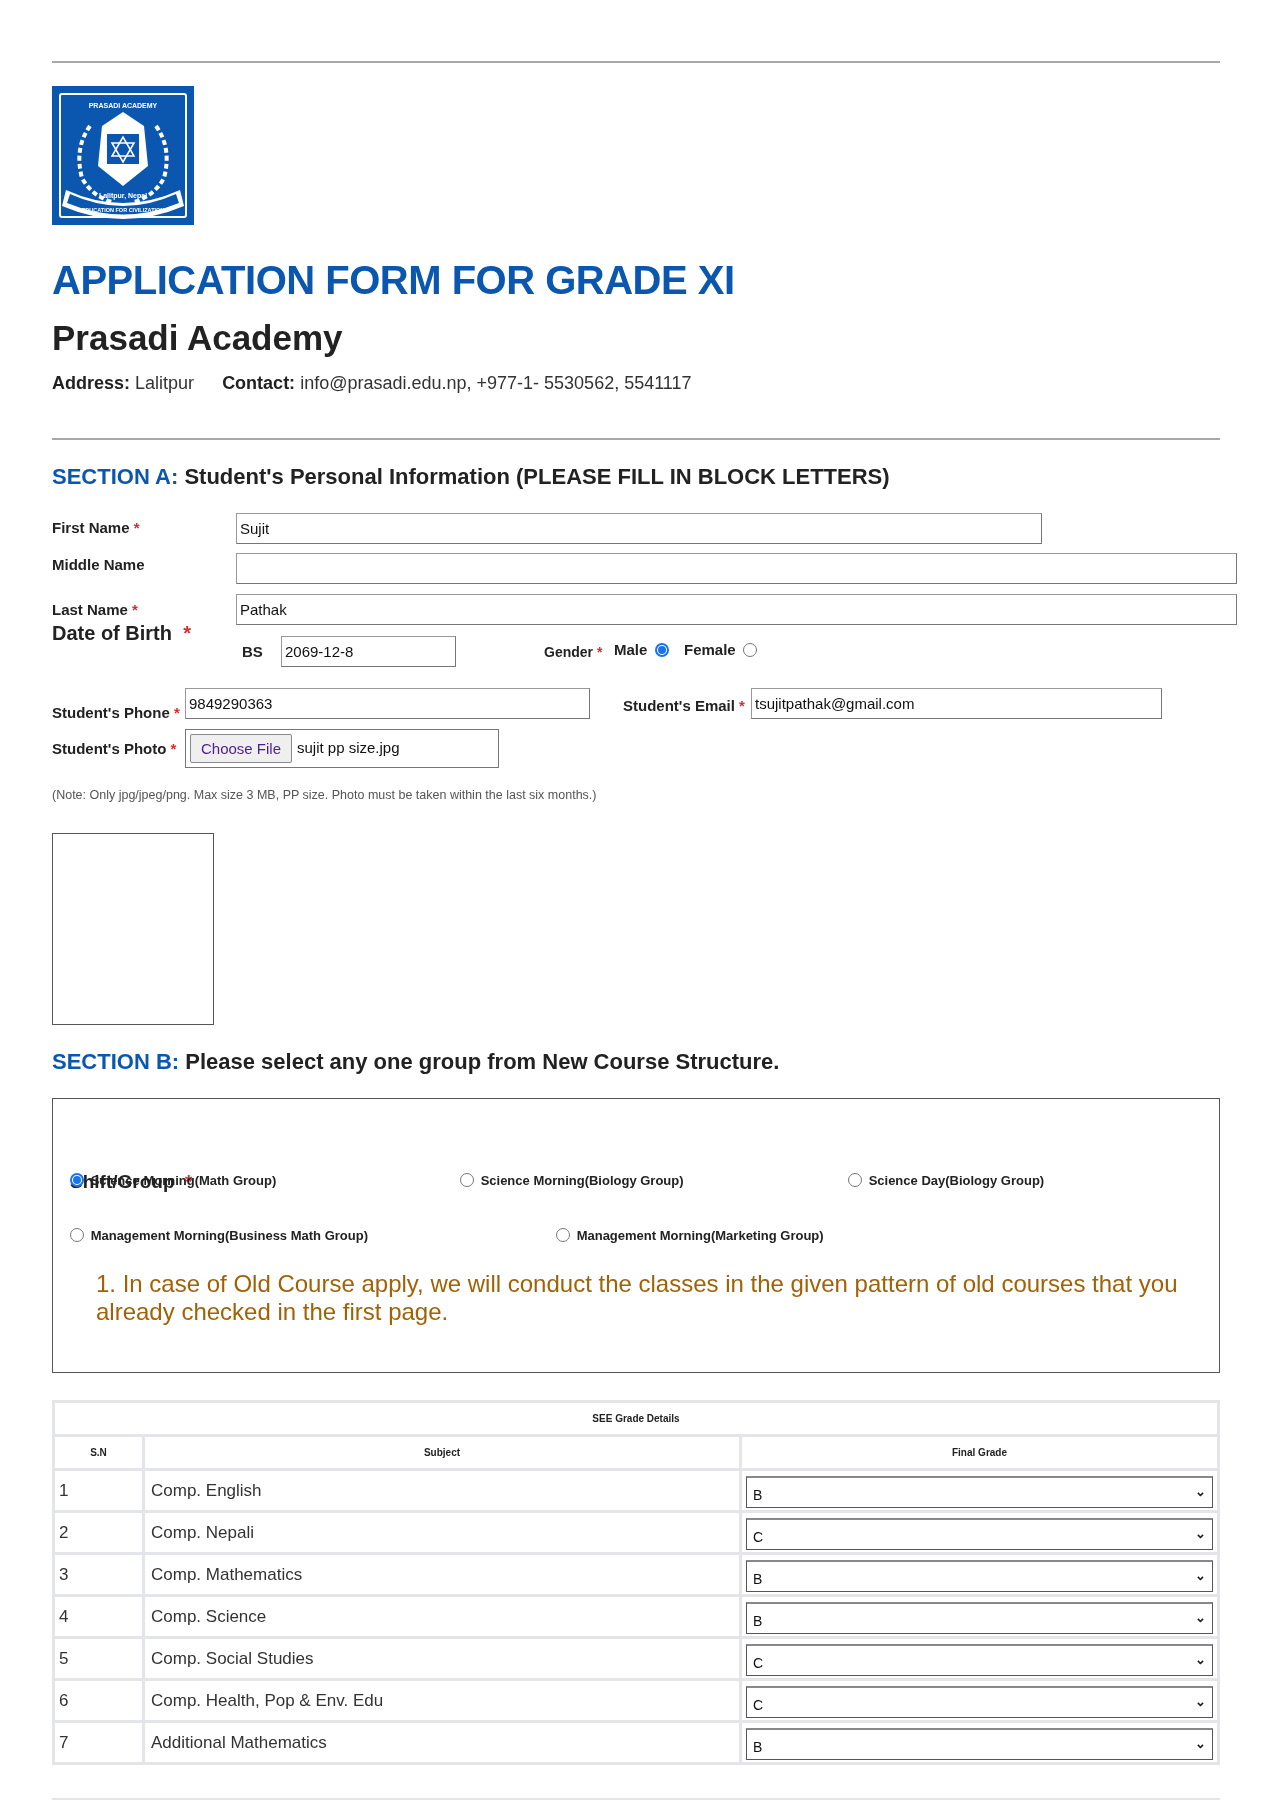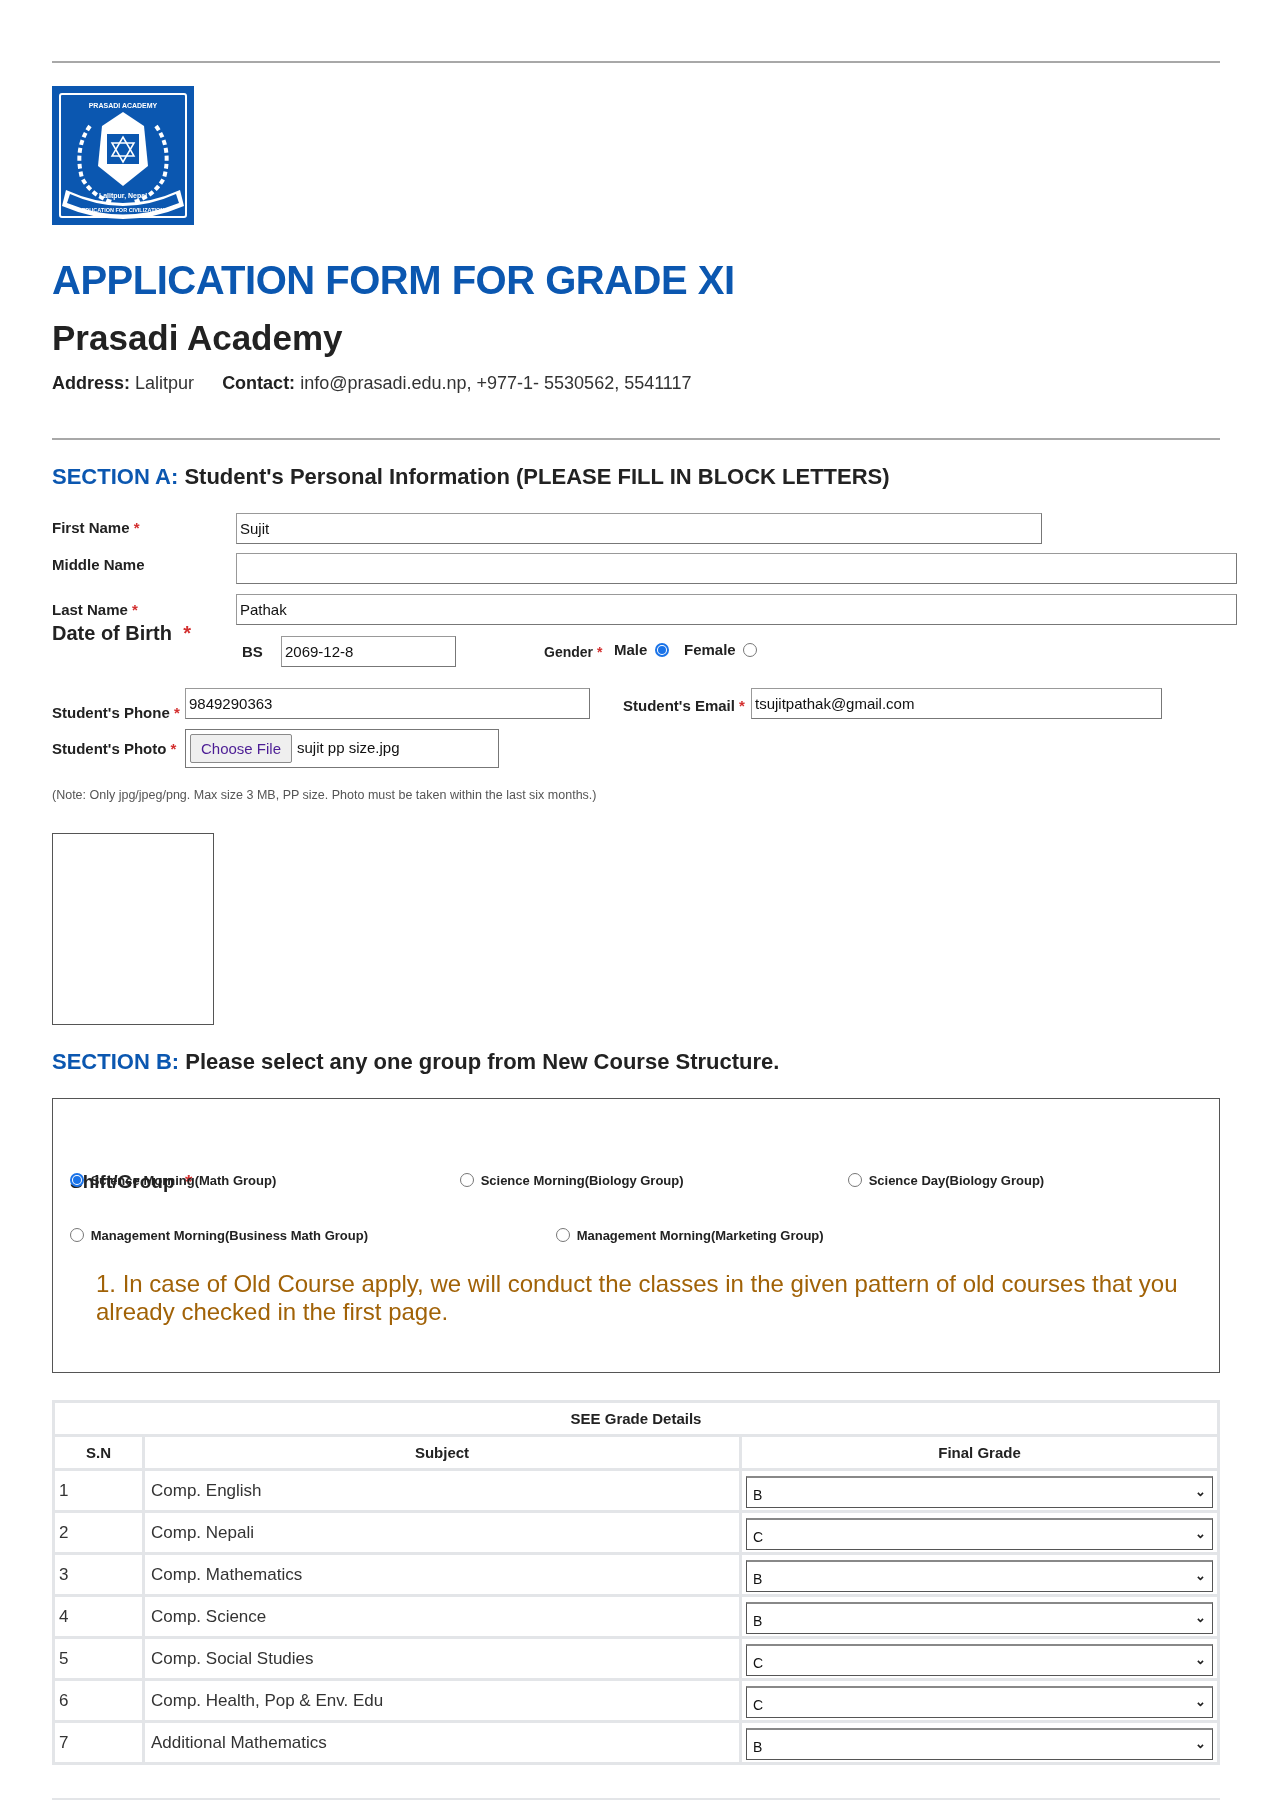--- a/index.html
+++ b/index.html
@@ -42,21 +42,21 @@
   }
   .file-name { position: absolute; left: 111px; top: 9px; font-size: 15px; color: #111; }
   .note { left: 52px; top: 788px; font-size: 12.5px; color: #555; }
   .photo-box { position: absolute; left: 52px; top: 833px; width: 162px; height: 192px; border: 1px solid #555; background: #fff; }
   .group-box { position: absolute; left: 52px; top: 1098px; width: 1168px; height: 275px; border: 1px solid #555; }
   .opt { position: absolute; font-size: 13px; font-weight: bold; color: #222; }
   .opt .radio { margin-right: 3px; margin-top: -4px; }
   .info { position: absolute; left: 17px; font-size: 24px; color: #a16207; margin-left: 26px; }
   table.grades { position: absolute; left: 52px; top: 1400px; width: 1168px; border-collapse: collapse; }
   table.grades td, table.grades th { border: 3px solid #e3e5e8; font-size: 17px; color: #333; }
-  table.grades th { font-size: 15px; font-weight: bold; color: #222; height: 34px; }
+  table.grades th { font-size: 10px; font-weight: bold; color: #222; height: 34px; }
   table.grades td { height: 42px; padding: 0 4px; vertical-align: middle; }
   td.sn { width: 90px; }
   td.subj { width: 597px; padding-left: 6px !important; }
   .select {
     position: relative; height: 32px; border: 1px solid #555; border-top: 2px solid #888; background: #fff;
     font-size: 14px; padding: 9px 6px; color: #111; margin: 3px 0 0 0;
   }
   .select .chev { position: absolute; right: 6px; top: 6px; font-size: 13px; color: #222; font-weight: bold; }
 </style>
 </head>

